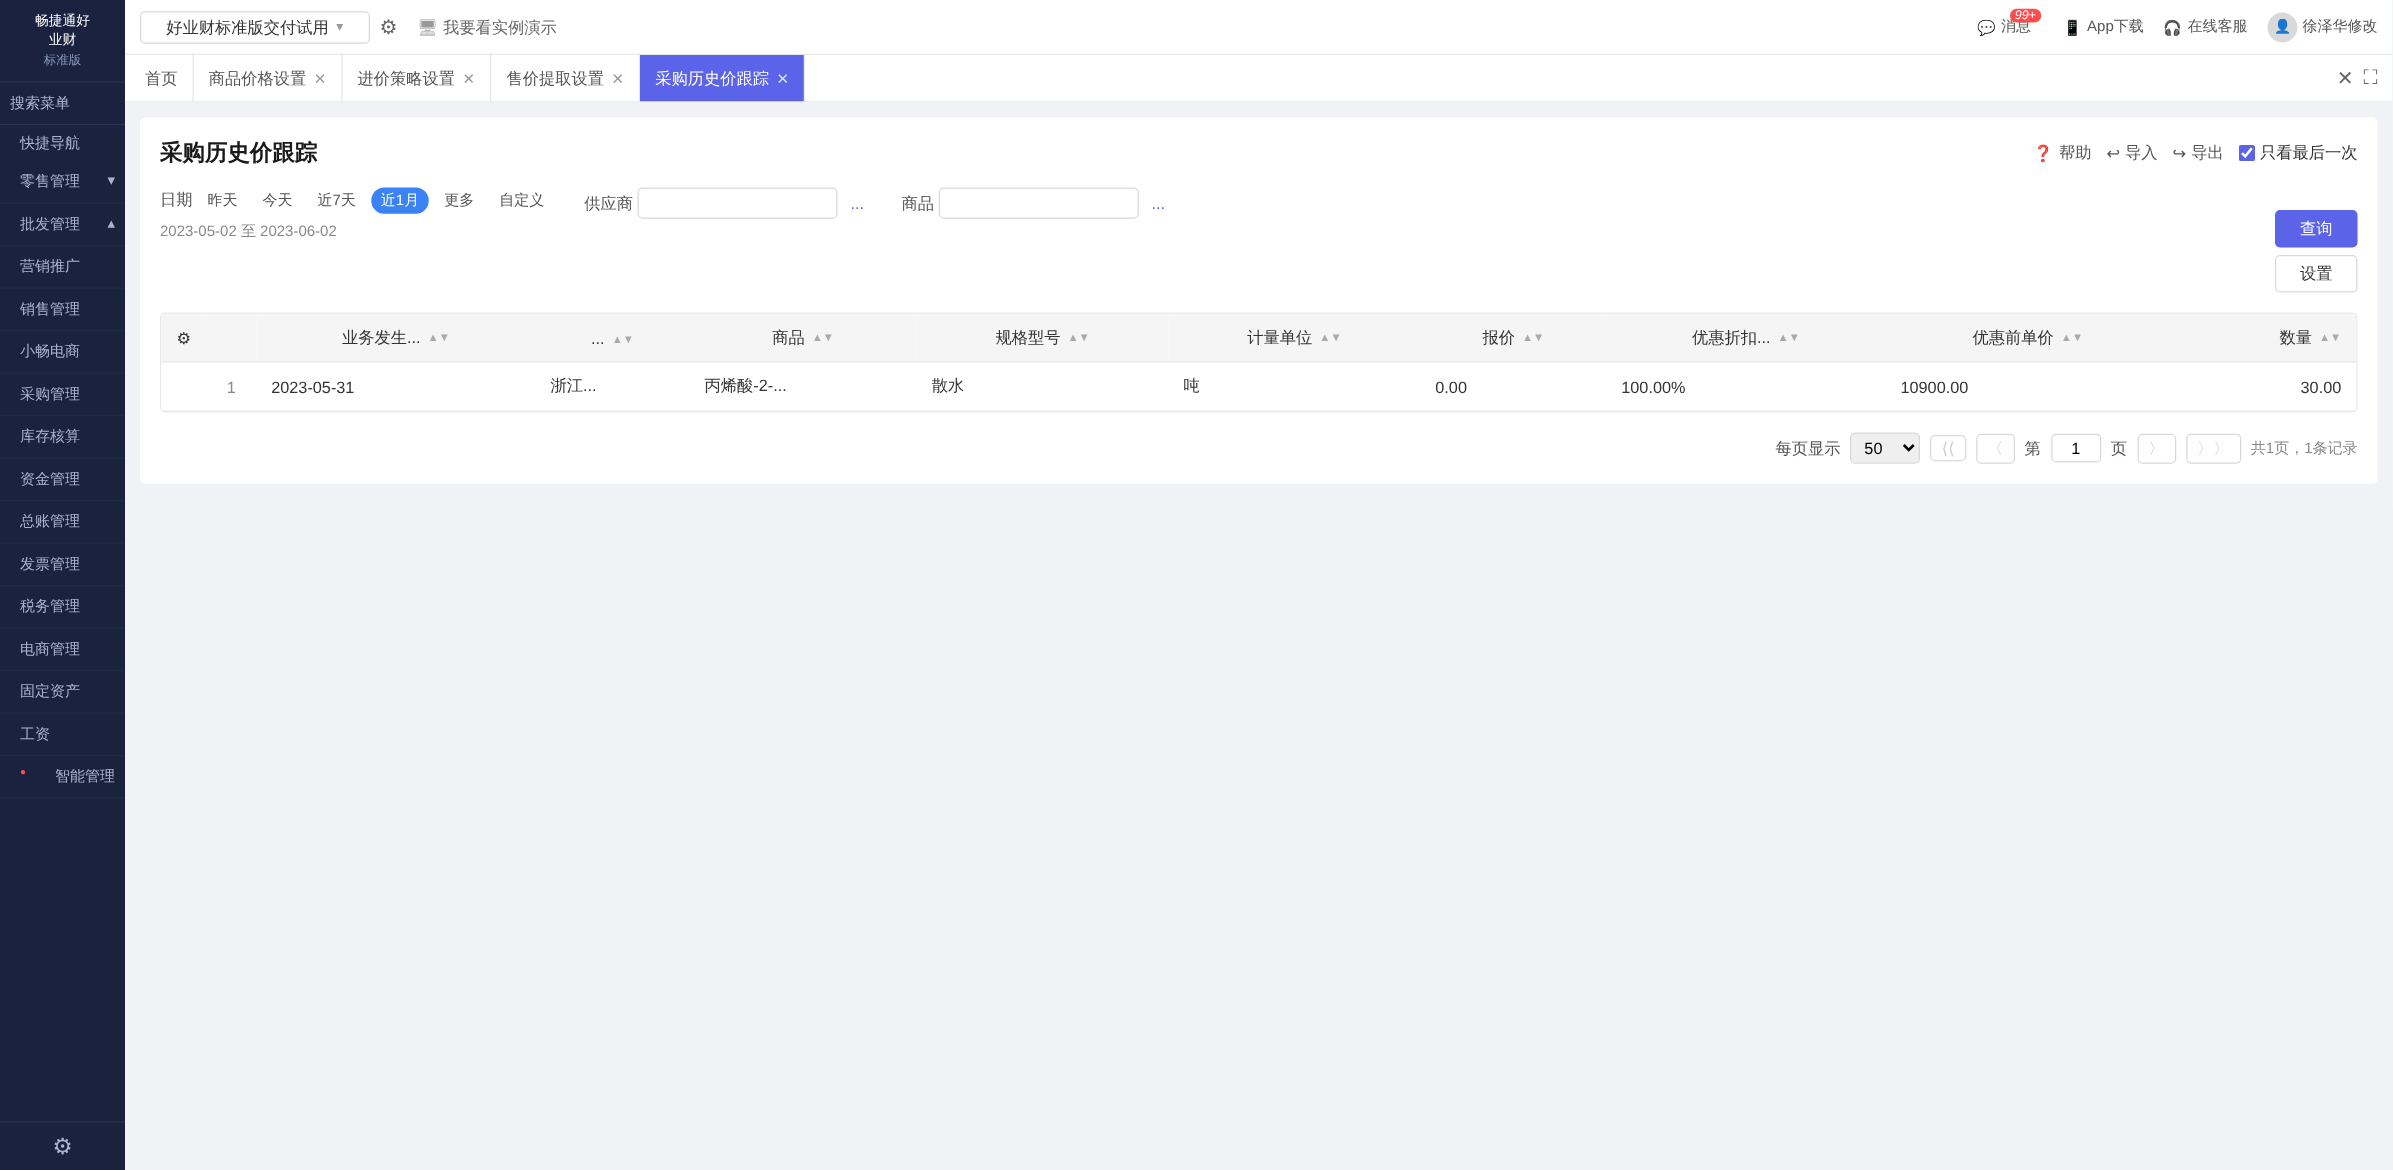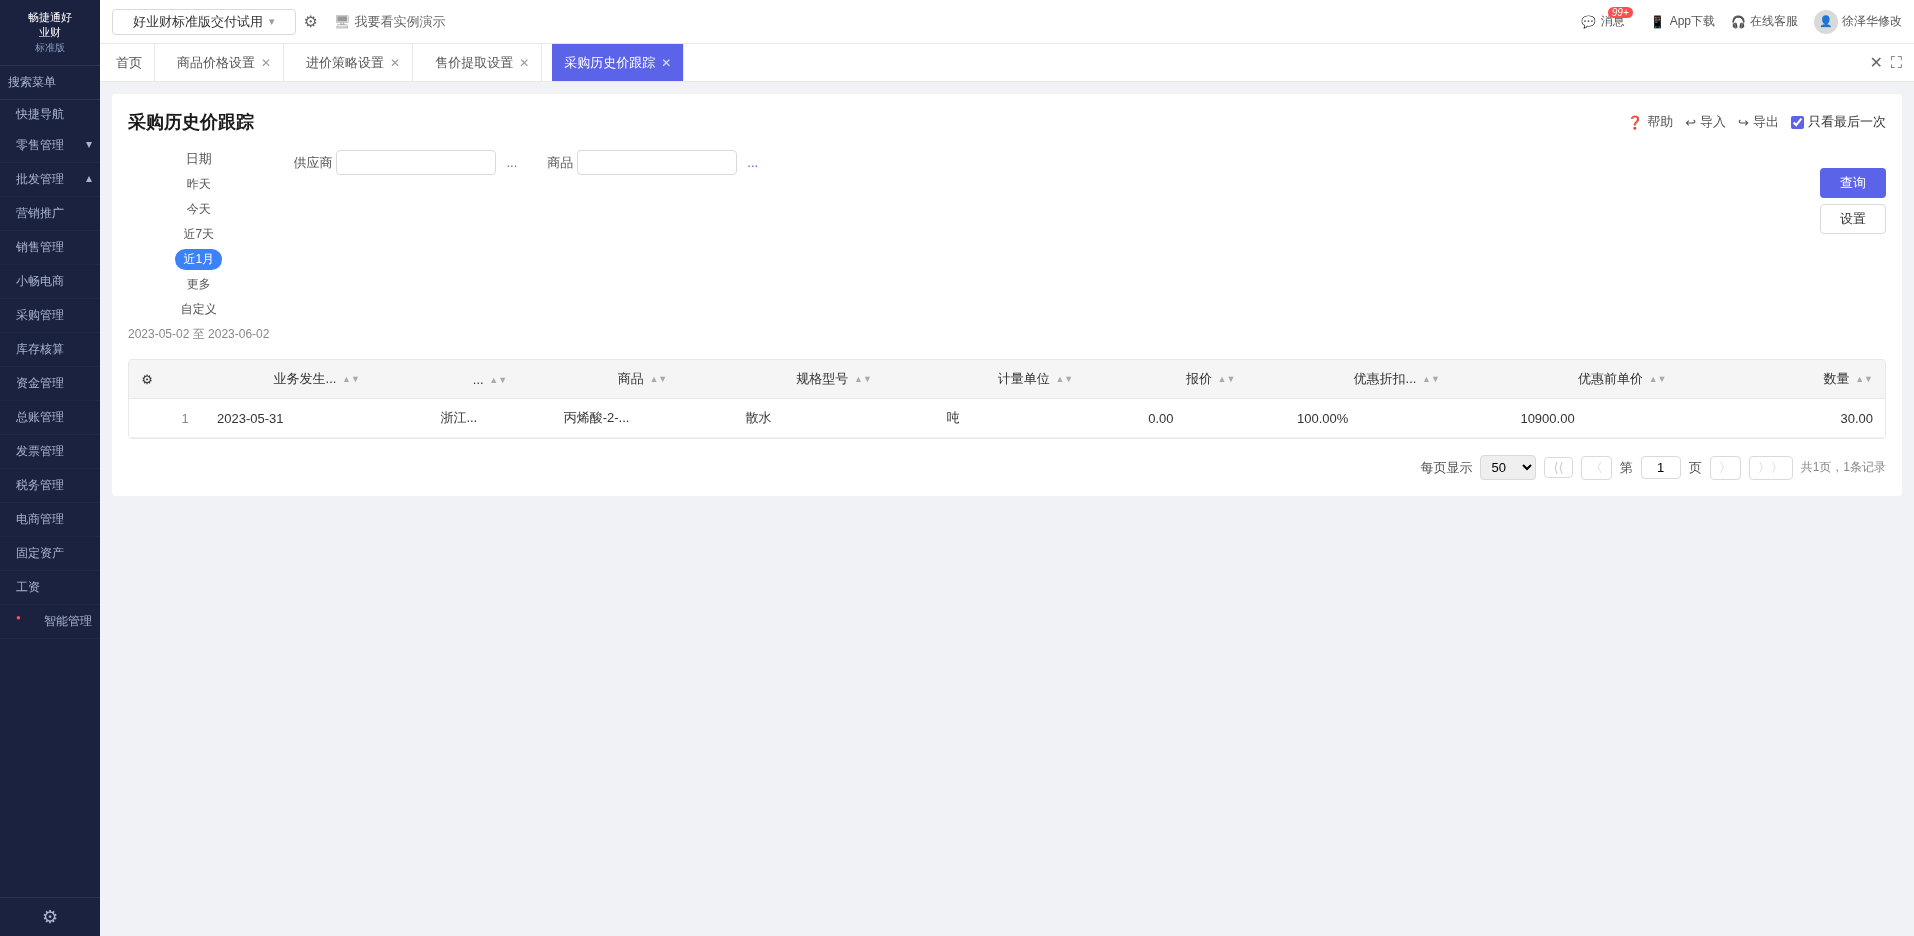--- a/index.html
+++ b/index.html
@@ -170,21 +170,20 @@
 
     
     .tabbar {
       background: #fff;
       border-bottom: 1px solid #e8e8e8;
       display: flex;
       align-items: center;
       flex-shrink: 0;
       padding: 0 4px;
       height: 38px;
-      gap: 10px;
     }
     .tab {
       display: flex;
       align-items: center;
       padding: 0 12px;
       height: 100%;
       cursor: pointer;
       color: #555;
       font-size: 13px;
       border-right: 1px solid #e8e8e8;
@@ -281,21 +280,20 @@
     }
     .filter-label {
       font-size: 13px;
       color: #555;
       margin-bottom: 2px;
     }
     .date-range-btns {
       display: flex;
       align-items: center;
       gap: 4px;
-      flex-direction: column;
     }
     .date-btn {
       padding: 2px 8px;
       border-radius: 12px;
       cursor: pointer;
       font-size: 12px;
       color: #555;
       border: none;
       background: none;
     }

